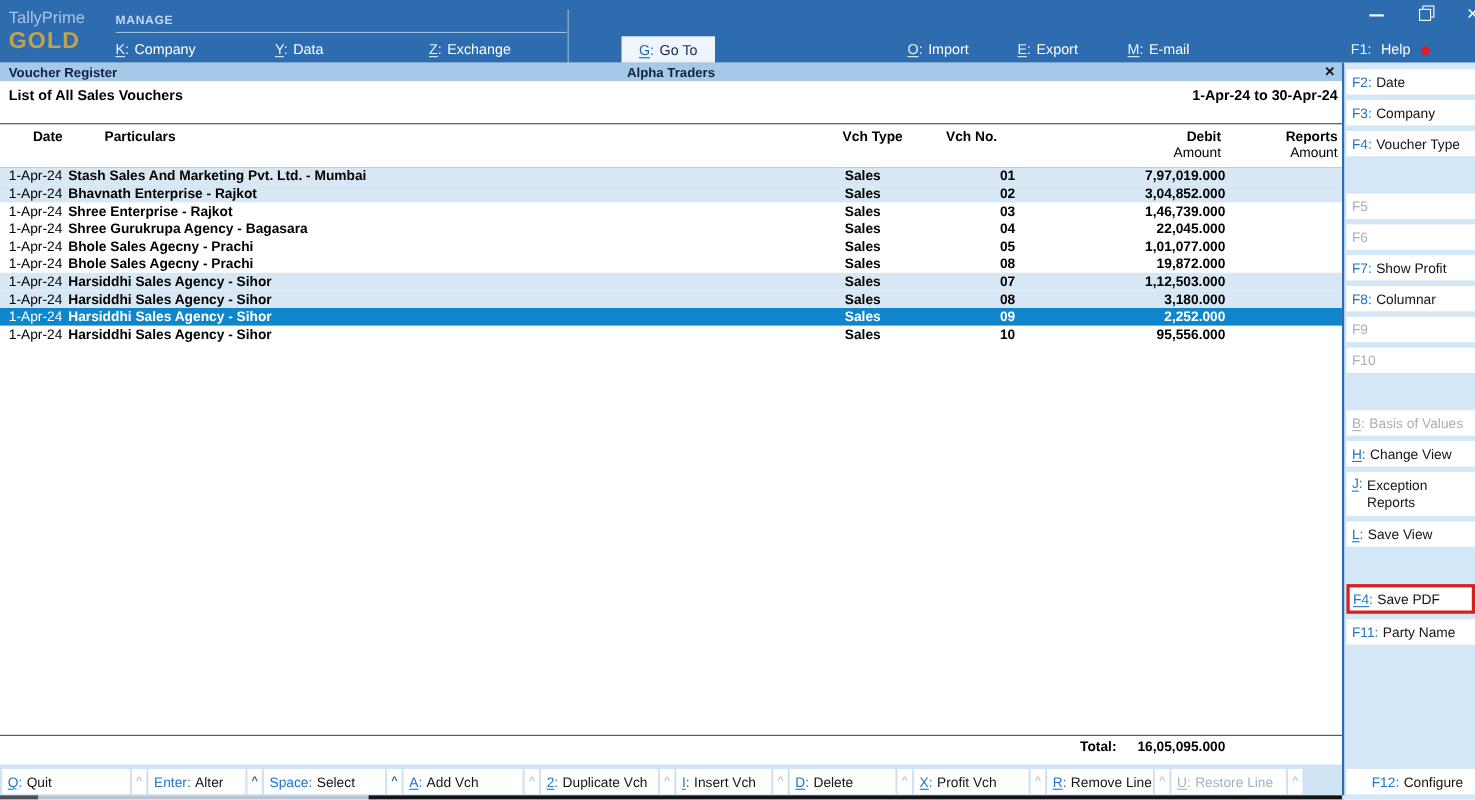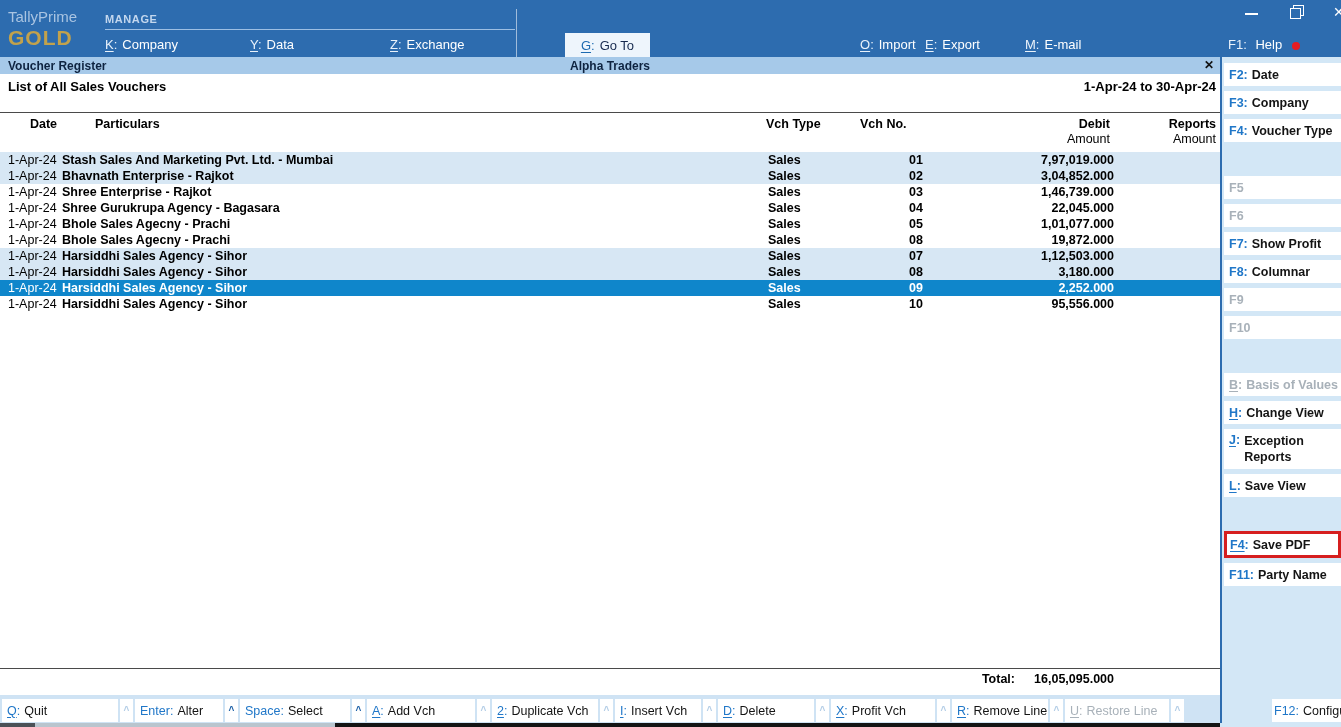--- a/index.html
+++ b/index.html
@@ -70,33 +70,33 @@
   .trow.band{background:#d7e7f4;}
   .trow.selected{background:#0f86cb;color:#fff;}
   .total-label{position:absolute;right:205px;top:598px;font-size:12.5px;font-weight:bold;color:#000;}
   .total-value{position:absolute;right:106px;top:598px;font-size:12.5px;font-weight:bold;color:#000;}
 
   
   .sidebar{position:absolute;left:1220px;top:57px;width:121px;height:670px;background:#d3e7f6;
            border-left:2px solid #2d6caf;box-sizing:border-box;}
   .sidebar-items{padding-top:6px;}
   .sb-btn{margin:0 0 5px 2px;background:#fff;height:23px;display:flex;align-items:center;
-          padding-left:5px;font-size:12.5px;white-space:nowrap;box-sizing:border-box;cursor:pointer;font-weight:bold;}
+          padding-left:5px;font-size:12.5px;white-space:nowrap;box-sizing:border-box;cursor:pointer;}
   .sb-btn .key{color:#2077c8;}
   .sb-btn .colon::before{content:":";color:#2077c8;}
   .sb-btn .lbl{color:#141414;margin-left:4px;}
   .sb-btn.dis{cursor:default;}
   .sb-btn.dis .key,.sb-btn.dis .lbl{color:#a8b1b9;}
   .sb-btn.dis .colon::before{color:#a8b1b9;}
   .sb-btn.two{height:40px;align-items:flex-start;padding-top:4px;white-space:normal;}
   .sb-btn.two .lbl{line-height:16px;width:78px;}
   .sb-btn.hl{border:3px solid #d61f1f;height:27px;padding-left:3px;}
   .sb-gap{height:29px;}
   .sb-configure{position:absolute;left:2px;right:0;bottom:5px;height:23px;background:#fff;
-          display:flex;align-items:center;padding-left:2px;font-size:12.5px;white-space:nowrap;cursor:pointer;margin-left:48px;}
+          display:flex;align-items:center;padding-left:23px;font-size:12.5px;white-space:nowrap;cursor:pointer;}
   .sb-configure .key{color:#2077c8;}
   .sb-configure .colon::before{content:":";color:#2077c8;}
   .sb-configure .lbl{color:#141414;margin-left:4px;}
 
   
   .bottombar{position:absolute;left:0;top:695px;width:1220px;height:28px;background:#cfe3f4;
              display:flex;align-items:flex-start;padding:4px 0 0 2px;box-sizing:border-box;gap:2px;}
   .bb-btn{height:23px;background:#fff;display:flex;align-items:center;padding-left:5px;
           font-size:12.5px;white-space:nowrap;box-sizing:border-box;flex:none;cursor:pointer;}
   .bb-btn .key{color:#2077c8;}
@@ -145,21 +145,21 @@
         <span class="bar"></span>
       </div>
     <div class="win-restore">
         <span class="sq1"></span>
         <span class="sq2"></span>
       </div>
     <div class="win-close">✕</div>
   <div class="menu-item" style="left: 105px;"><span class="key u">K</span><span class="colon"></span><span class="lbl">Company</span></div>
       <div class="menu-item" style="left: 250px;"><span class="key u">Y</span><span class="colon"></span><span class="lbl">Data</span></div>
       <div class="menu-item" style="left: 390px;"><span class="key u">Z</span><span class="colon"></span><span class="lbl">Exchange</span></div>
-      <div class="menu-item" style="left: 860px;"><span class="key u">O</span><span class="colon"></span><span class="lbl">Import</span></div>
+      <div class="menu-item" style="left: 825px;"><span class="key u">O</span><span class="colon"></span><span class="lbl">Import</span></div>
       <div class="menu-item" style="left: 925px;"><span class="key u">E</span><span class="colon"></span><span class="lbl">Export</span></div>
       <div class="menu-item" style="left: 1025px;"><span class="key u">M</span><span class="colon"></span><span class="lbl">E-mail</span></div>
       <div class="menu-item" style="left: 1110px; margin-top: 40px;"><span class="key u">P</span><span class="colon"></span><span class="lbl">Print</span></div>
     </div>
 
   <div class="subtitlebar">
     <div class="sub-center">Alpha Traders</div>
     <div class="sub-left">Voucher Register</div>
     <div class="sub-close">✕</div>
   </div>

